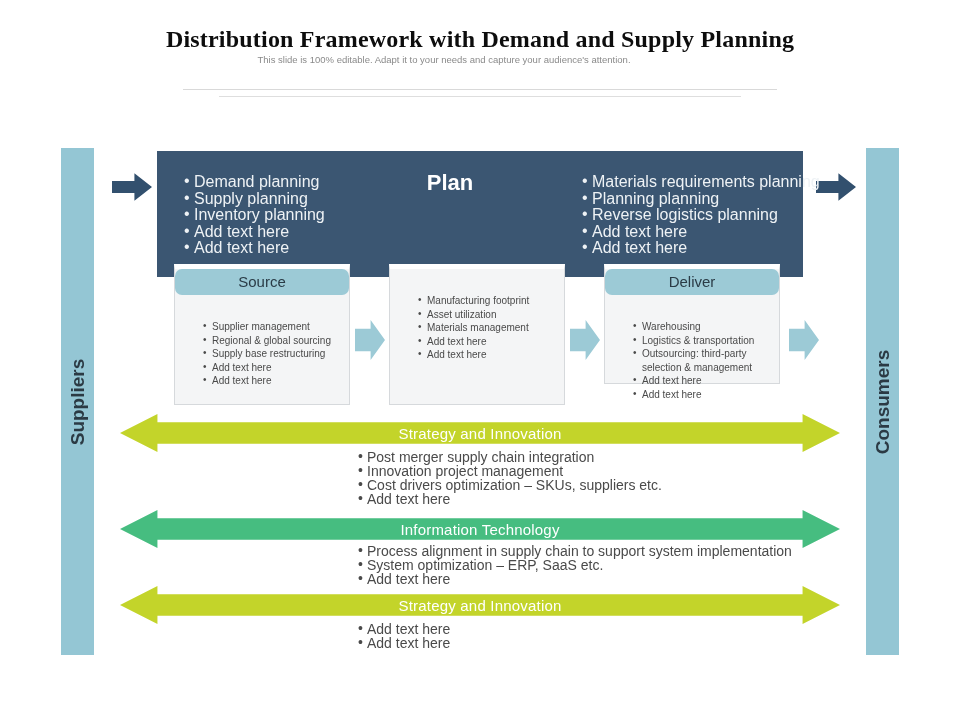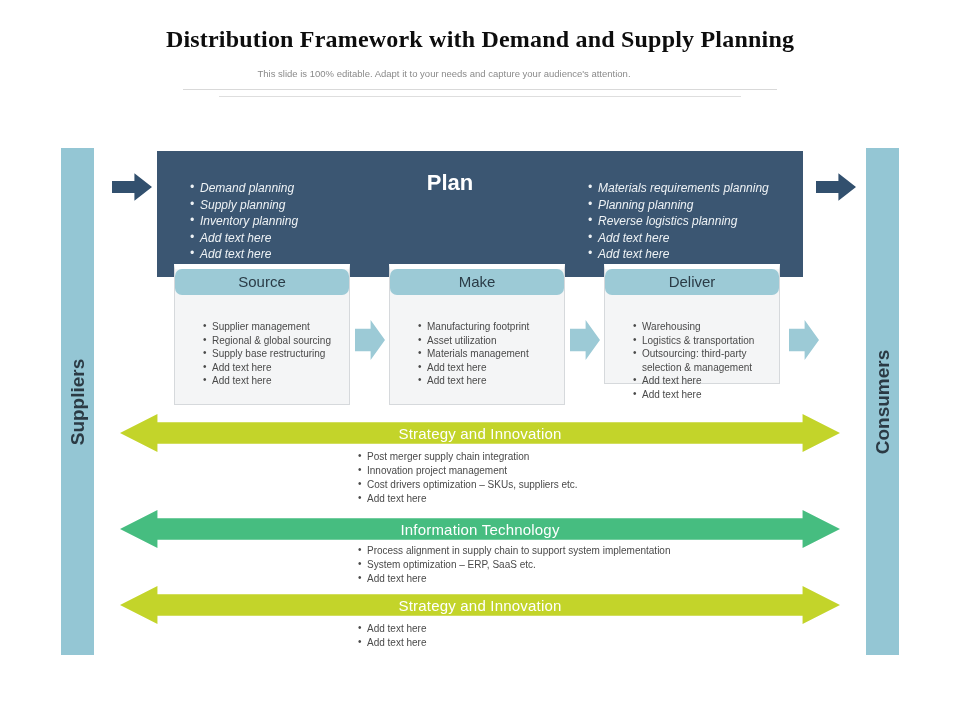--- a/index.html
+++ b/index.html
@@ -25,21 +25,21 @@
     text-align: center;
     font-family: "Liberation Serif", serif;
     font-weight: bold;
     font-size: 24px;
     letter-spacing: 0.2px;
     color: #0d0d0d;
     white-space: nowrap;
   }
   .slide-subtitle {
     position: absolute;
-    top: 68px;
+    top: 54px;
     left: 0;
     width: 888px;
     text-align: center;
     font-size: 9.5px;
     color: #8a8a8a;
   }
   .divider-1 {
     position: absolute;
     top: 89px;
     left: 183px;
@@ -91,26 +91,25 @@
     width: 586px;
     text-align: center;
     font-size: 22px;
     font-weight: bold;
     color: #ffffff;
   }
   .plan-list {
     position: absolute;
     top: 164px;
     list-style: none;
-    margin: 16px;
+    margin: 10px;
     padding: 0;
-    font-size: 12px;
+    font-size: 16px;
     color: #eef2f5;
     line-height: 16.5px;
-    font-style: italic;
   }
   .plan-list.left  { left: 174px; }
   .plan-list.right { left: 572px; }
   .plan-list li { position: relative; padding-left: 10px; white-space: nowrap; }
   .plan-list li:before {
     content: "\2022";
     position: absolute;
     left: 0;
     top: -1px;
   }
@@ -211,21 +210,21 @@
   .band.b1 { top: 414px; }
   .band.b2 { top: 510px; }
   .band.b3 { top: 586px; }
 
   .band-list {
     position: absolute;
     left: 358px;
     list-style: none;
     margin: 0;
     padding: 0;
-    font-size: 10px;
+    font-size: 14px;
     color: #4a4a4a;
     line-height: 14px;
   }
   .band-list li { position: relative; padding-left: 9px; white-space: nowrap; }
   .band-list li:before {
     content: "\2022";
     position: absolute;
     left: 0;
     top: -1px;
   }
@@ -275,21 +274,20 @@
   <ul class="stage-list">
     <li>Supplier management</li>
     <li>Regional &amp; global sourcing</li>
     <li>Supply base restructuring</li>
     <li>Add text here</li>
     <li>Add text here</li>
   </ul>
 </div>
 
 <div class="stage s2">
-  <div class="stage-head">Make</div>
   <ul class="stage-list">
     <li>Manufacturing  footprint</li>
     <li>Asset utilization</li>
     <li>Materials  management</li>
     <li>Add text here</li>
     <li>Add text here</li>
   </ul>
 </div>
 
 <div class="stage s3">

